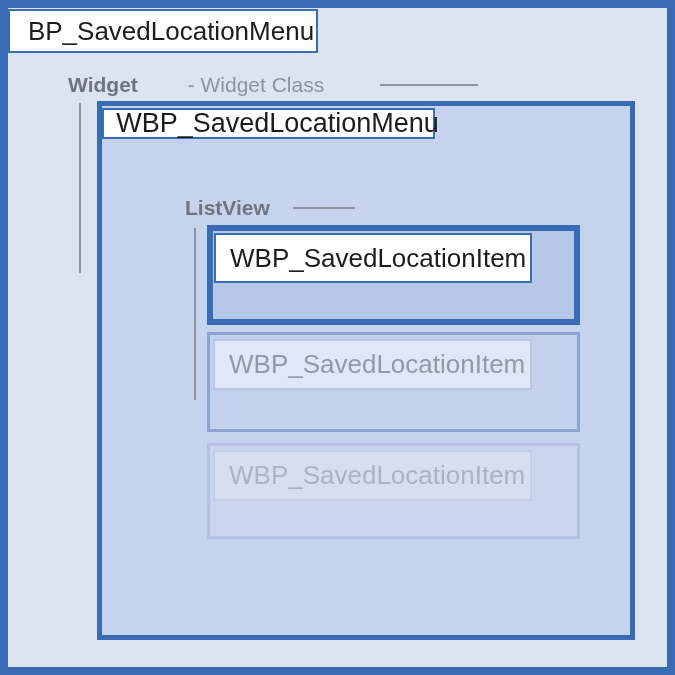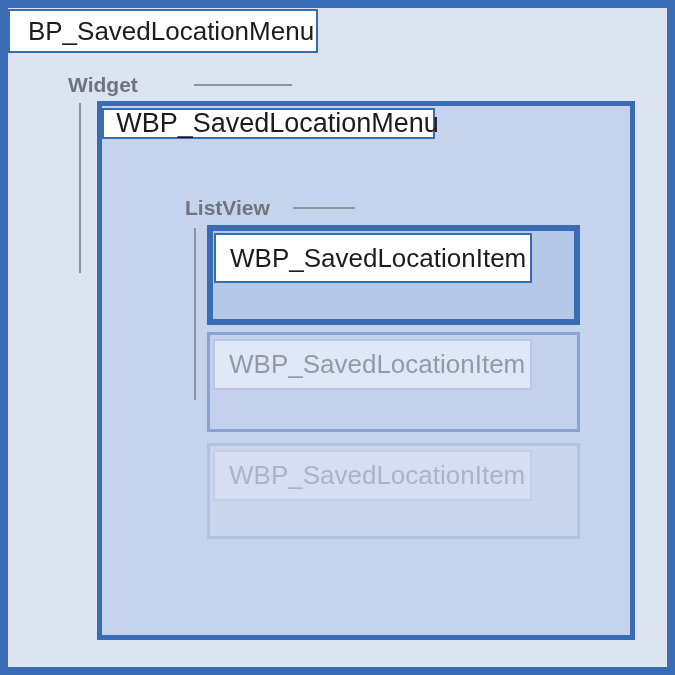--- a/index.html
+++ b/index.html
@@ -65,21 +65,21 @@
 
 <div class="stage">
 
   <div class="outer-frame"></div>
 
   <div class="title-box root-title-box">
     <span>BP_SavedLocationMenu</span>
   </div>
 
   <div class="section-label widget-section">
-    <span class="bold">Widget</span>
+    <span class="bold">Widget</span><span> - Widget Class</span>
     <span class="section-line" style="width:98px"></span>
   </div>
 
   <div class="vline vline-widget"></div>
 
   <div class="menu-box"></div>
 
   <div class="title-box menu-title-box">
     <span>WBP_SavedLocationMenu</span>
   </div>

